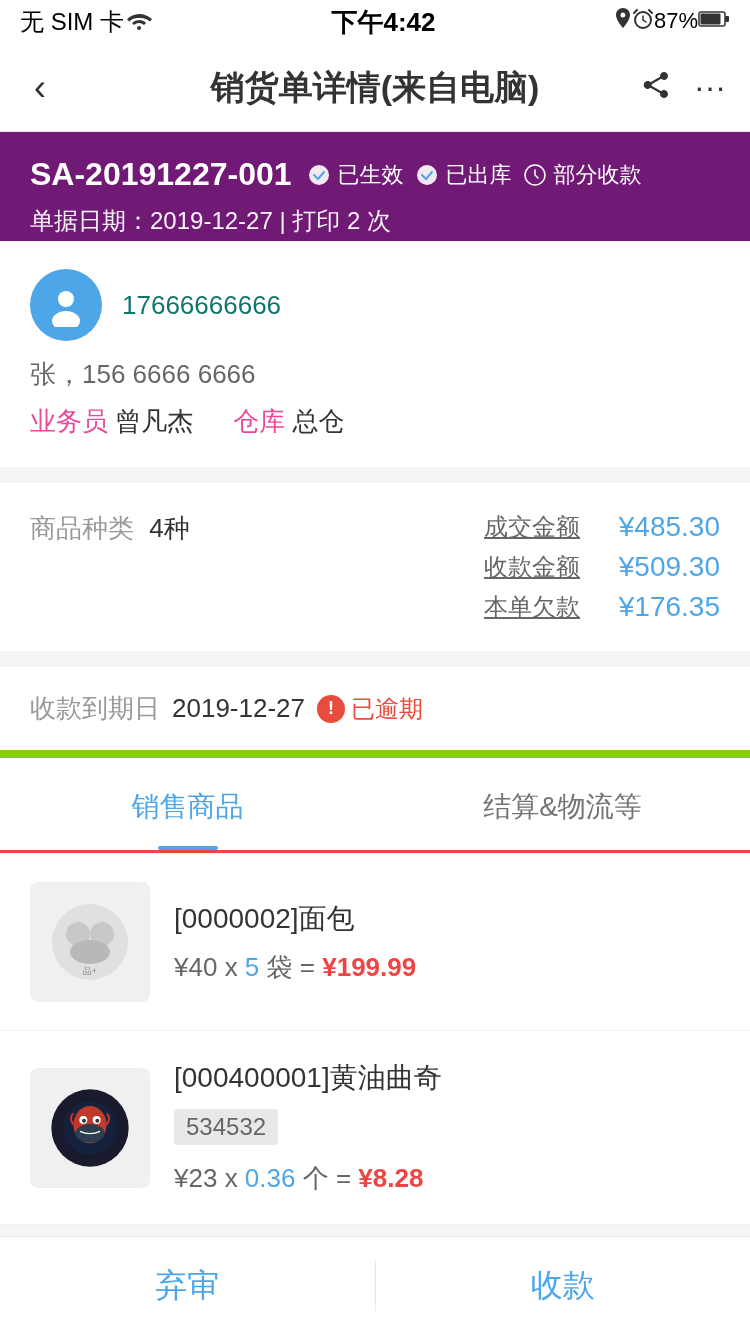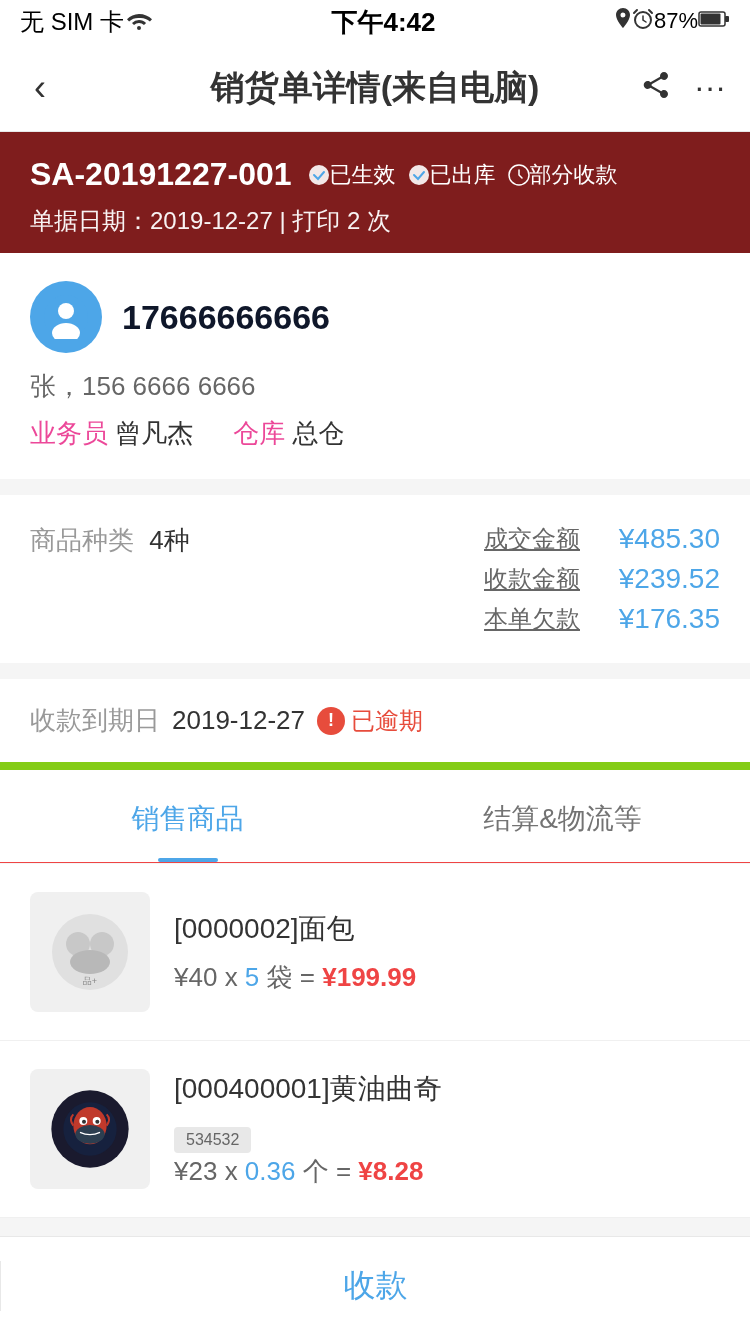--- a/index.html
+++ b/index.html
@@ -59,22 +59,22 @@
       gap: 24px;
     }
     .nav-action-icon {
       font-size: 32px;
       color: #333;
       cursor: pointer;
     }
 
     
     .order-header {
-      background: #7f1d1d;
-      padding: 24px 30px 16px;
+      background: #701a75;
+      padding: 24px 30px 4px;
       color: #fff;
     }
     .order-id-row {
       display: flex;
       align-items: center;
       gap: 16px;
       margin-bottom: 12px;
     }
     .order-id {
       font-size: 32px;
@@ -82,21 +82,21 @@
     }
     .status-badges {
       display: flex;
       align-items: center;
       gap: 12px;
       flex-wrap: wrap;
     }
     .status-badge {
       display: flex;
       align-items: center;
-      gap: 0;
+      gap: 8px;
       font-size: 22px;
       justify-content: center;
     }
     .date-row {
       font-size: 24px;
       opacity: 0.95;
     }
 
     
     .customer-section {
@@ -114,23 +114,23 @@
       width: 72px;
       height: 72px;
       border-radius: 50%;
       background: #4da6e8;
       display: flex;
       align-items: center;
       justify-content: center;
       flex-shrink: 0;
     }
     .customer-name {
-      font-size: 34px;
-      font-weight: 700;
-      color: #0f172a;
+      font-size: 26px;
+      font-weight: 400;
+      color: #0f766e;
     }
     .customer-detail {
       font-size: 26px;
       color: #666;
       margin-bottom: 12px;
     }
     .customer-meta {
       display: flex;
       gap: 40px;
       font-size: 26px;
@@ -209,21 +209,21 @@
       justify-content: center;
       color: #fff;
       font-size: 18px;
       font-weight: bold;
     }
 
     
     .tabs-section {
       background: #fff;
       display: flex;
-      border-bottom: 1px solid #ef4444;
+      border-bottom: 3px solid #ef4444;
     }
     .tab {
       flex: 1;
       text-align: center;
       padding: 30px 0 24px;
       font-size: 28px;
       color: #737373;
       cursor: pointer;
       position: relative;
     }
@@ -270,24 +270,24 @@
     .product-name {
       font-size: 28px;
       color: #333;
       margin-bottom: 12px;
       font-weight: 500;
     }
     .product-tag {
       display: inline-block;
       background: #e8e8e8;
       color: #666;
-      font-size: 16px;
+      font-size: 24px;
       padding: 4px 12px;
       border-radius: 4px;
-      margin-bottom: 1px;
+      margin-bottom: 16px;
     }
     .product-price-row {
       font-size: 26px;
       color: #666;
     }
     .product-price-highlight {
       color: #ef4444;
       font-weight: 600;
       margin-top: 6px;
     }
@@ -434,21 +434,21 @@
     <span class="stats-label">商品种类</span>
     <span class="stats-count">4种</span>
   </div>
   <div class="stats-right">
     <div class="stat-row">
       <span class="stat-name">成交金额</span>
       <span class="stat-value">¥485.30</span>
     </div>
     <div class="stat-row">
       <span class="stat-name">收款金额</span>
-      <span class="stat-value">¥239.52</span>
+      <span class="stat-value">¥509.30</span>
     </div>
     <div class="stat-row">
       <span class="stat-name">本单欠款</span>
       <span class="stat-value">¥176.35</span>
     </div>
   </div>
 </div>
 
 <div class="due-section">
   <span class="due-label">收款到期日</span>
@@ -522,15 +522,16 @@
         <span class="product-price-highlight">¥8.28</span>
       </div>
     </div>
   </div>
 
 </div>
 
 <div style="height: 98px;"></div>
 
 <div class="bottom-bar">
+  <div class="bottom-btn cancel">弃审</div>
   <div class="bottom-btn-divider"></div>
   <div class="bottom-btn confirm">收款</div>
 </div>
 
 </body></html>

